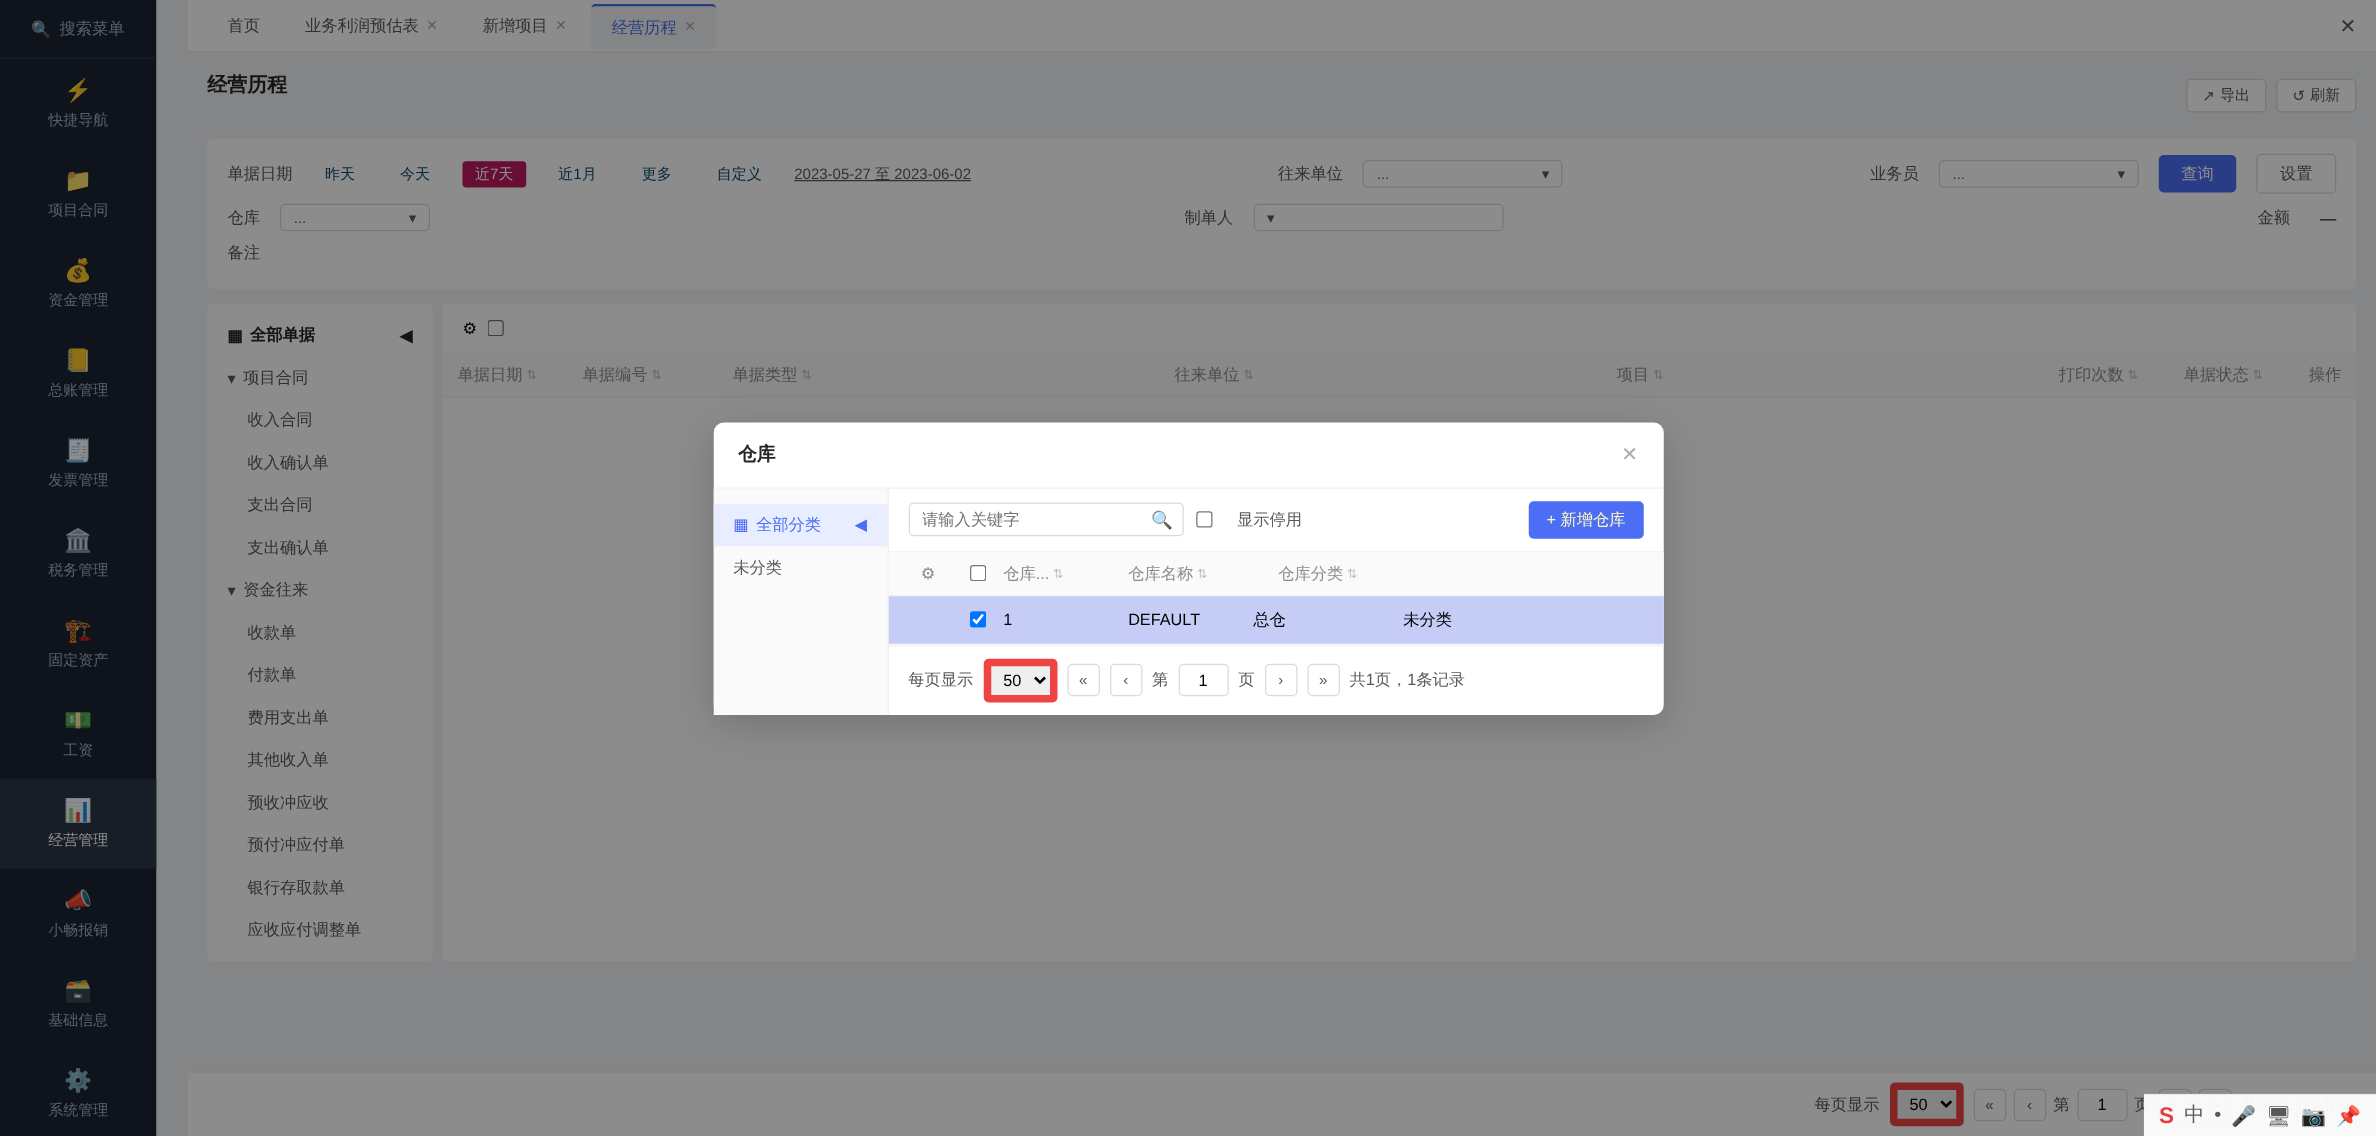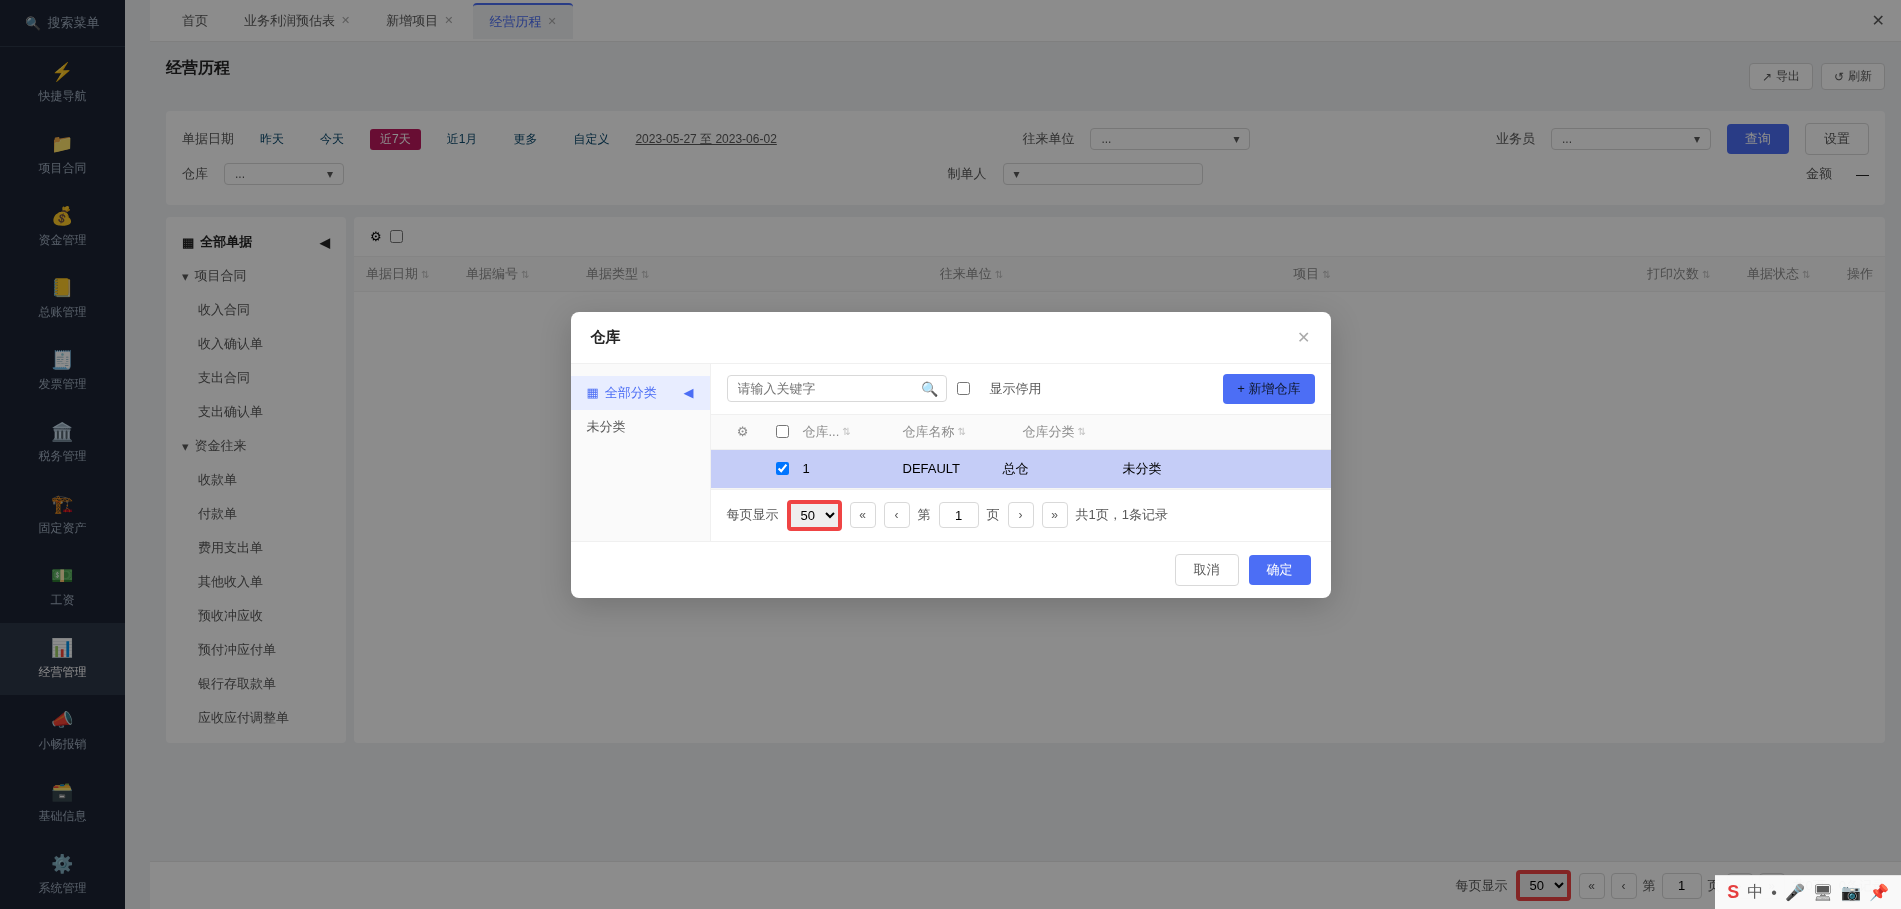--- a/index.html
+++ b/index.html
@@ -49,41 +49,41 @@
     .left-nav-sub { padding-left: 32px; align-items: center; }
     .right-content { flex: 1; background: #fff; border-radius: 4px; }
     .table-toolbar { padding: 12px 16px; display: flex; align-items: center; gap: 8px; border-bottom: 1px solid #f0f0f0; }
     .empty-area { display: flex; flex-direction: column; align-items: center; justify-content: center; padding: 60px; color: #bfbfbf; font-size: 13px; }
 
     
     .page-footer { background: #fff; border-top: 1px solid #e8e8e8; padding: 8px 16px; display: flex; align-items: center; justify-content: flex-end; gap: 8px; font-size: 13px; color: #595959; }
     .pagination { display: flex; align-items: center; gap: 6px; }
     .page-btn { width: 26px; height: 26px; border: 1px solid #d9d9d9; border-radius: 4px; display: flex; align-items: center; justify-content: center; cursor: pointer; font-size: 12px; color: #595959; background: #fff; }
     .page-input { width: 40px; height: 26px; border: 1px solid #d9d9d9; border-radius: 4px; text-align: center; font-size: 13px; }
-    .page-select { border: 4px solid #ef4444; border-radius: 4px; padding: 3px 6px; font-size: 13px; }
+    .page-select { border: 6px solid #ef4444; border-radius: 4px; padding: 3px 6px; font-size: 13px; }
 
     
     .overlay { position: absolute; top: 0; left: 0; right: 0; bottom: 0; background: rgba(0,0,0,0.45); z-index: 100; display: flex; align-items: center; justify-content: center; }
 
     
     .modal { background: #fff; border-radius: 8px; width: 760px; box-shadow: 0 8px 32px rgba(0,0,0,0.18); position: relative; z-index: 101; }
     .modal-header { padding: 16px 20px; border-bottom: 1px solid #f0f0f0; display: flex; align-items: center; justify-content: space-between; }
     .modal-title { font-size: 15px; font-weight: 600; color: #262626; }
     .modal-close { color: #aaa; font-size: 16px; cursor: pointer; }
     .modal-body { display: flex; }
     .modal-left { width: 140px; border-right: 1px solid #f0f0f0; padding: 12px 0; background: #fafafa; }
     .modal-left-item { padding: 8px 16px; font-size: 13px; color: #595959; cursor: pointer; display: flex; align-items: center; gap: 6px; }
     .modal-left-item.active { color: #4c6ef5; background: #e8edff; }
     .modal-right { flex: 1; display: flex; flex-direction: column; }
     .modal-toolbar { padding: 10px 16px; display: flex; align-items: center; gap: 10px; border-bottom: 1px solid #f0f0f0; }
     .search-input-wrap { position: relative; flex: 1; max-width: 220px; }
     .search-input-wrap input { width: 100%; padding: 5px 30px 5px 10px; border: 1px solid #d9d9d9; border-radius: 4px; font-size: 13px; }
     .search-icon-inner { position: absolute; right: 8px; top: 50%; transform: translateY(-50%); color: #aaa; font-size: 14px; cursor: pointer; }
     .checkbox-label { display: flex; align-items: center; gap: 20px; font-size: 13px; color: #595959; cursor: pointer; }
-    .add-btn { margin-left: auto; background: #4c6ef5; color: #0f172a; border: none; border-radius: 4px; padding: 6px 14px; font-size: 13px; cursor: pointer; display: flex; align-items: center; gap: 4px; }
+    .add-btn { margin-left: auto; background: #4c6ef5; color: #fef9c3; border: none; border-radius: 4px; padding: 6px 14px; font-size: 13px; cursor: pointer; display: flex; align-items: center; gap: 4px; }
     .modal-table { flex: 1; }
     .modal-table-header { display: flex; align-items: center; background: #fafafa; padding: 8px 12px; font-size: 13px; color: #8c8c8c; border-bottom: 1px solid #f0f0f0; gap: 0; }
     .modal-th { display: flex; align-items: center; gap: 3px; }
     .modal-th.w40 { width: 40px; justify-content: center; }
     .modal-th.w100 { width: 100px; }
     .modal-th.w120 { width: 120px; }
     .modal-th.flex1 { flex: 1; }
     .modal-row { display: flex; align-items: center; padding: 10px 12px; border-bottom: 1px solid #f5f5f5; font-size: 13px; gap: 0; }
     .modal-row.selected { background: #c5cdf7; }
     .modal-td { display: flex; align-items: center; }
@@ -232,20 +232,23 @@
           </div>
           <span style="flex:1;"></span>
           <span class="filter-label">制单人</span>
           <div class="filter-select" style="min-width:200px;">
             <span>▾</span>
           </div>
           <span style="flex:1;"></span>
           <span class="filter-label">金额</span>
           <span style="margin-left:8px;">—</span>
         </div>
+        <div class="filter-row">
+          <span class="filter-label">备注</span>
+        </div>
       </div>
 
       <div class="content-area">
 
         <div class="left-nav">
           <div class="left-nav-header">
             <span>▦</span>
             <span>全部单据</span>
             <span style="margin-left:auto;">◀</span>
           </div>
@@ -440,24 +443,20 @@
             <button class="page-btn">‹</button>
             <span>第</span>
             <input class="page-input" type="text" value="1" style="">
             <span>页</span>
             <button class="page-btn">›</button>
             <button class="page-btn">»</button>
             <span>共1页，1条记录</span>
           </div>
         </div>
       </div>
-      <div class="modal-footer">
-        <button class="btn-default">取消</button>
-        <button class="btn-primary">确定</button>
-      </div>
     </div>
   </div>
 </div>
 
 <div class="taskbar">
   <span style="color:#e53e3e;font-weight:bold;font-size:18px;">S</span>
   <span>中</span>
   <span>•</span>
   <span>🎤</span>
   <span>🖥</span>

